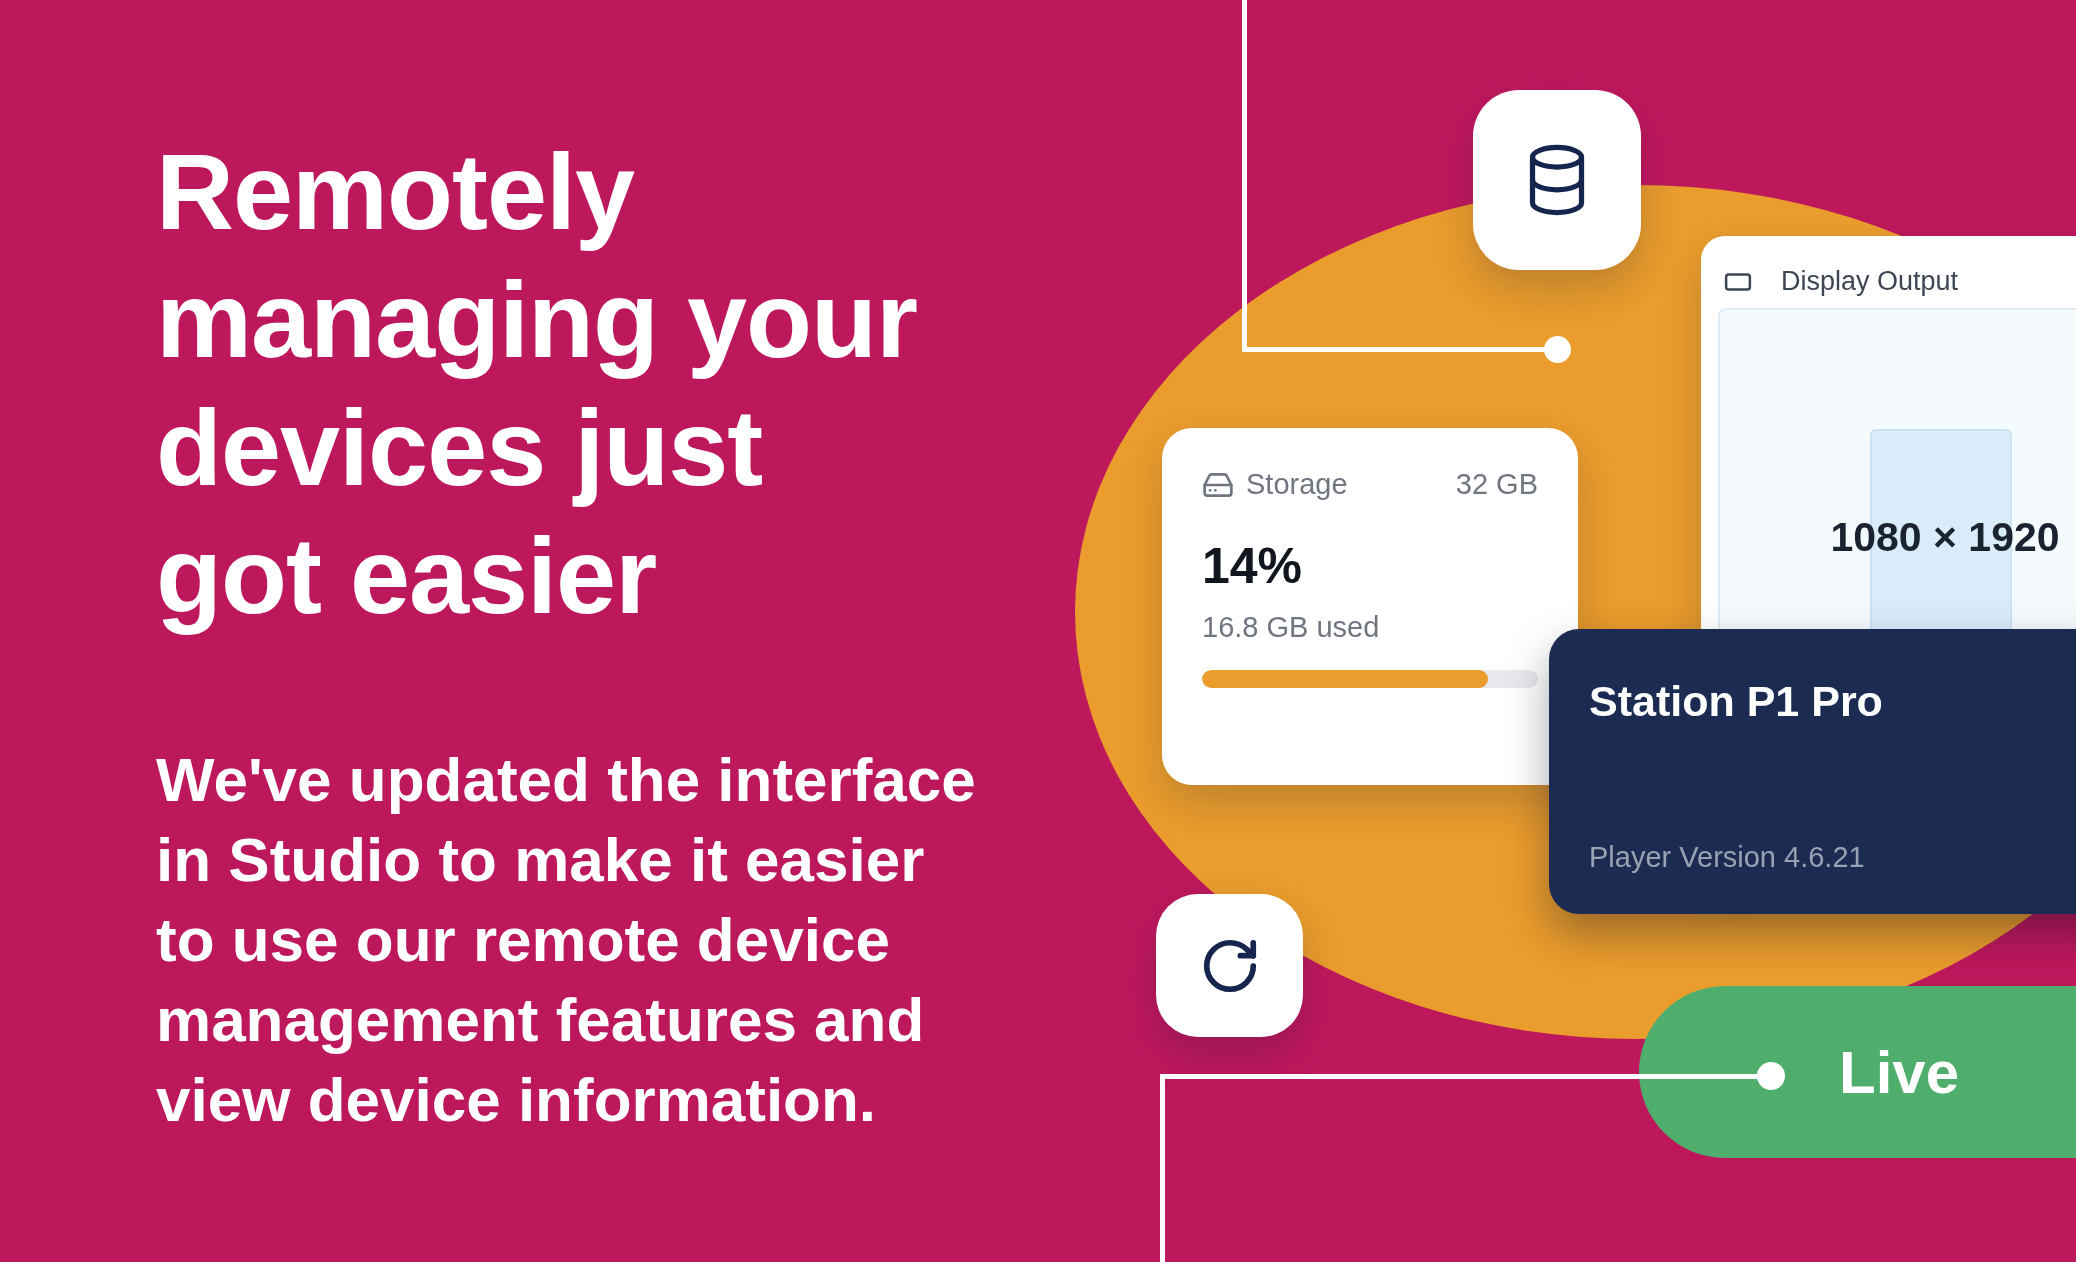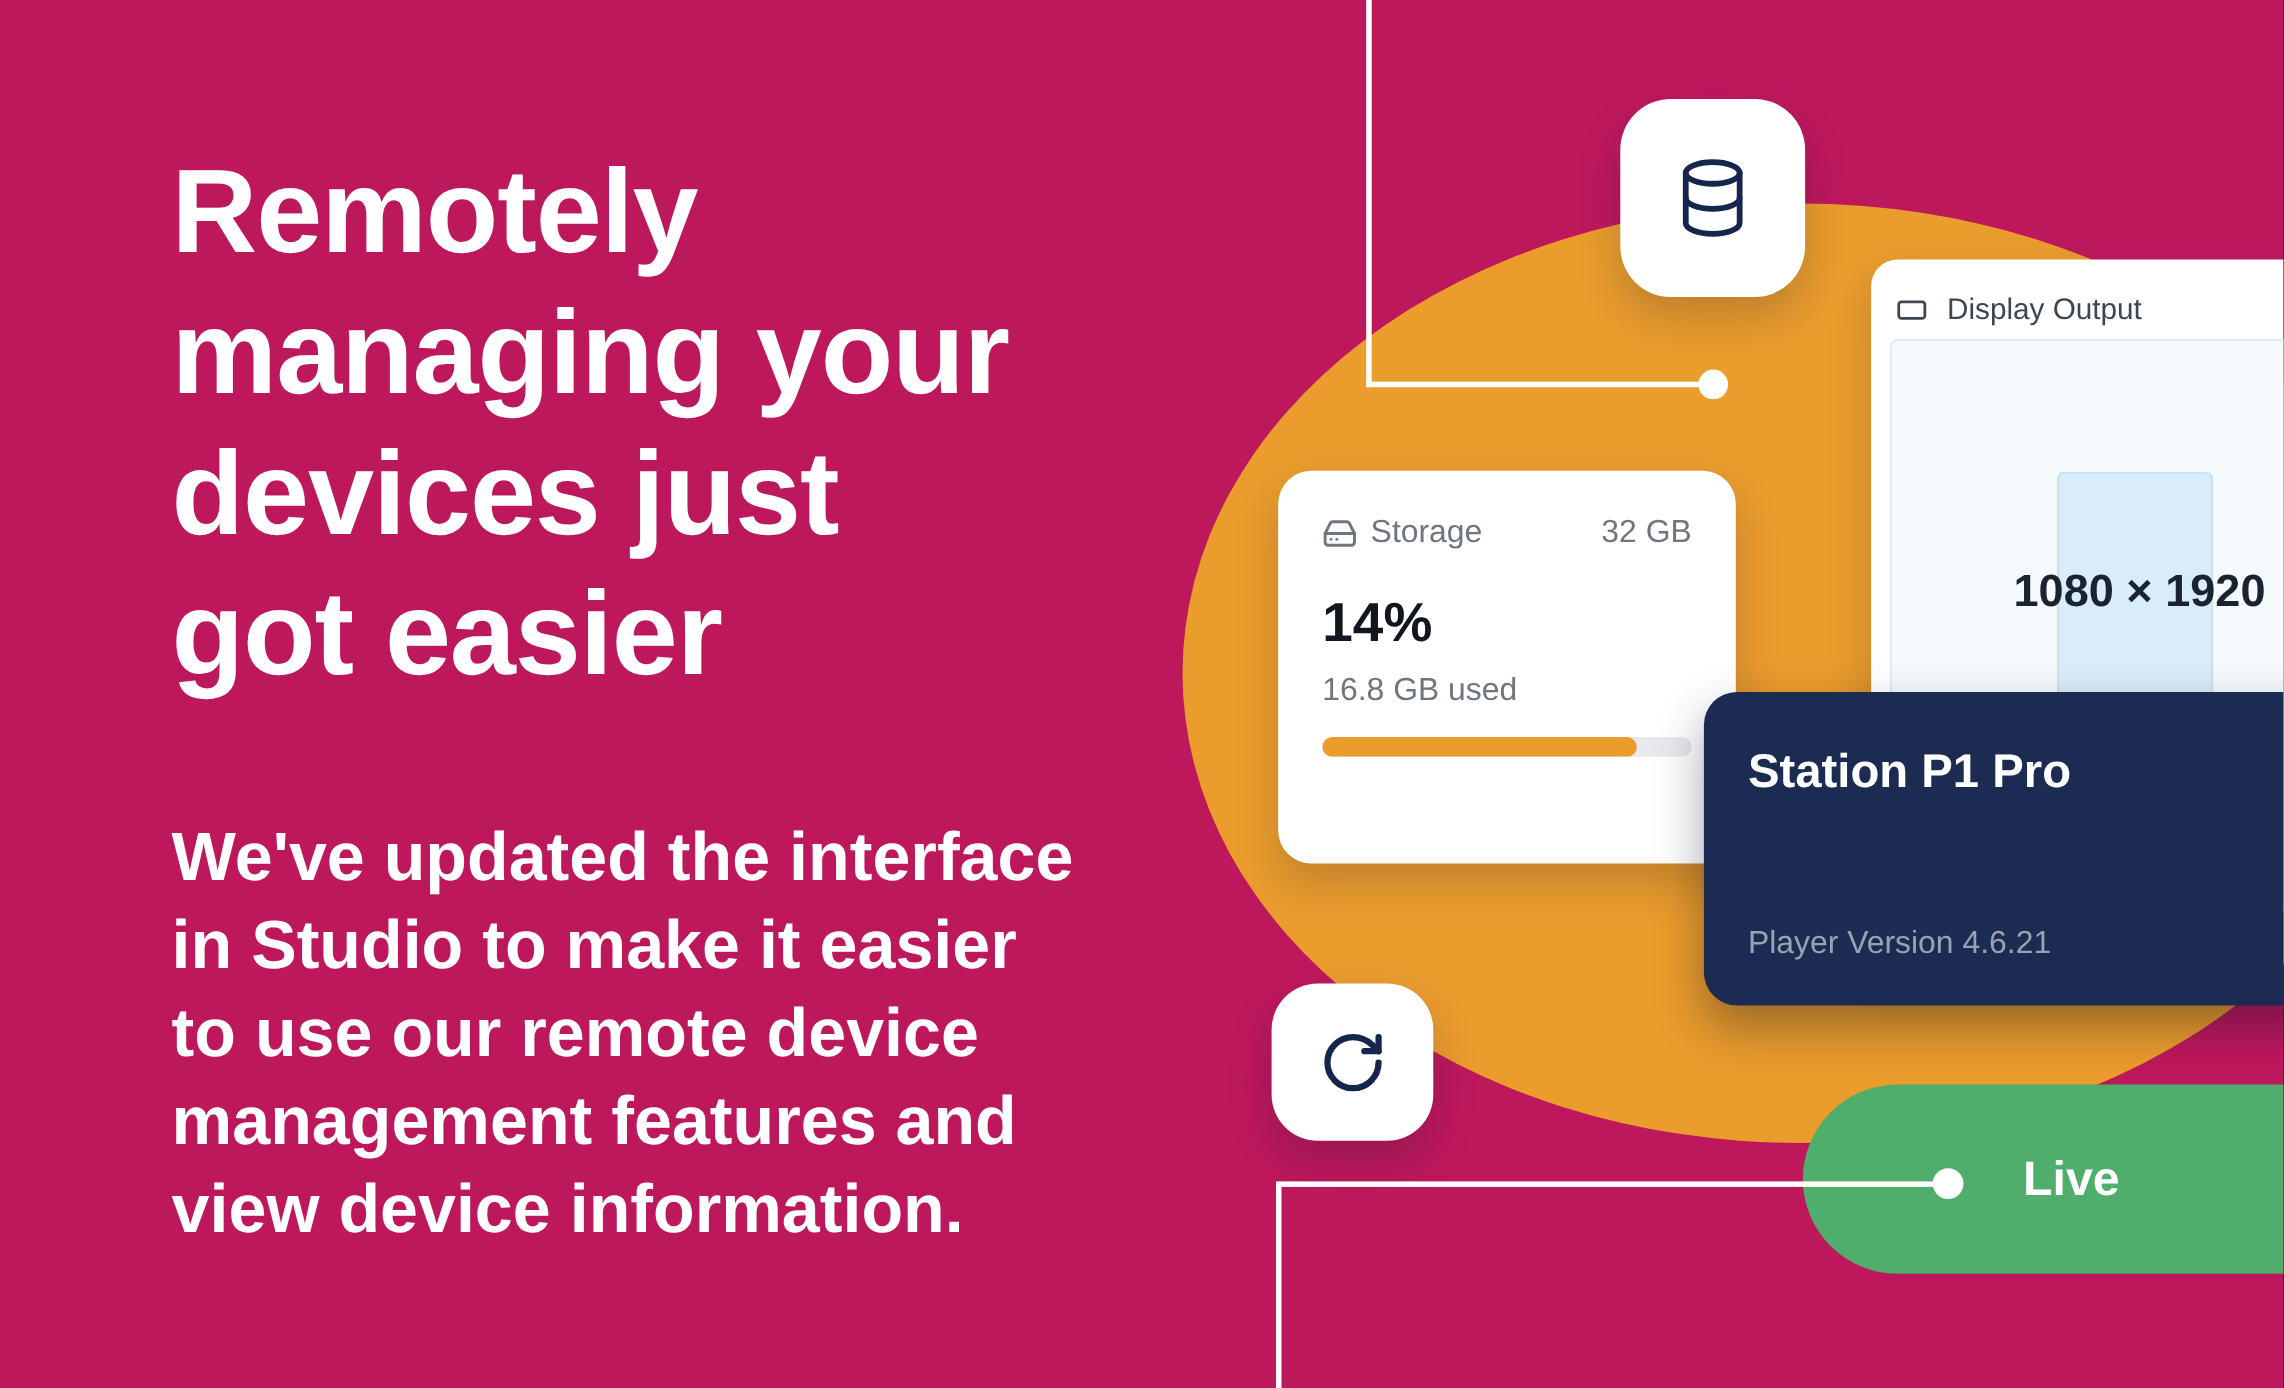--- a/index.html
+++ b/index.html
@@ -86,21 +86,21 @@
     border-radius: 24px 0 0 24px;
     box-shadow: 0 18px 40px rgba(8, 18, 46, 0.18);
     z-index: 11;
   }
   .display-header {
     position: absolute;
     left: 22px;
     top: 30px;
     display: flex;
     align-items: center;
-    gap: 17px;
+    gap: 28px;
     color: #3E4654;
     font-size: 27px;
     font-weight: 400;
   }
   .display-panel {
     position: absolute;
     left: 17px;
     top: 72px;
     width: 420px;
     height: 520px;
@@ -213,21 +213,21 @@
     background: #4FAE6C;
     border-radius: 86px 0 0 86px;
     z-index: 25;
   }
   .live-label {
     position: absolute;
     left: 200px;
     top: 50%;
     transform: translateY(-50%);
     color: #FFFFFF;
-    font-size: 44px;
+    font-size: 60px;
     font-weight: 700;
   }
 
   .icon-svg { display: block; }
 </style>
 </head>
 <body>
 
 <div class="canvas">
 

